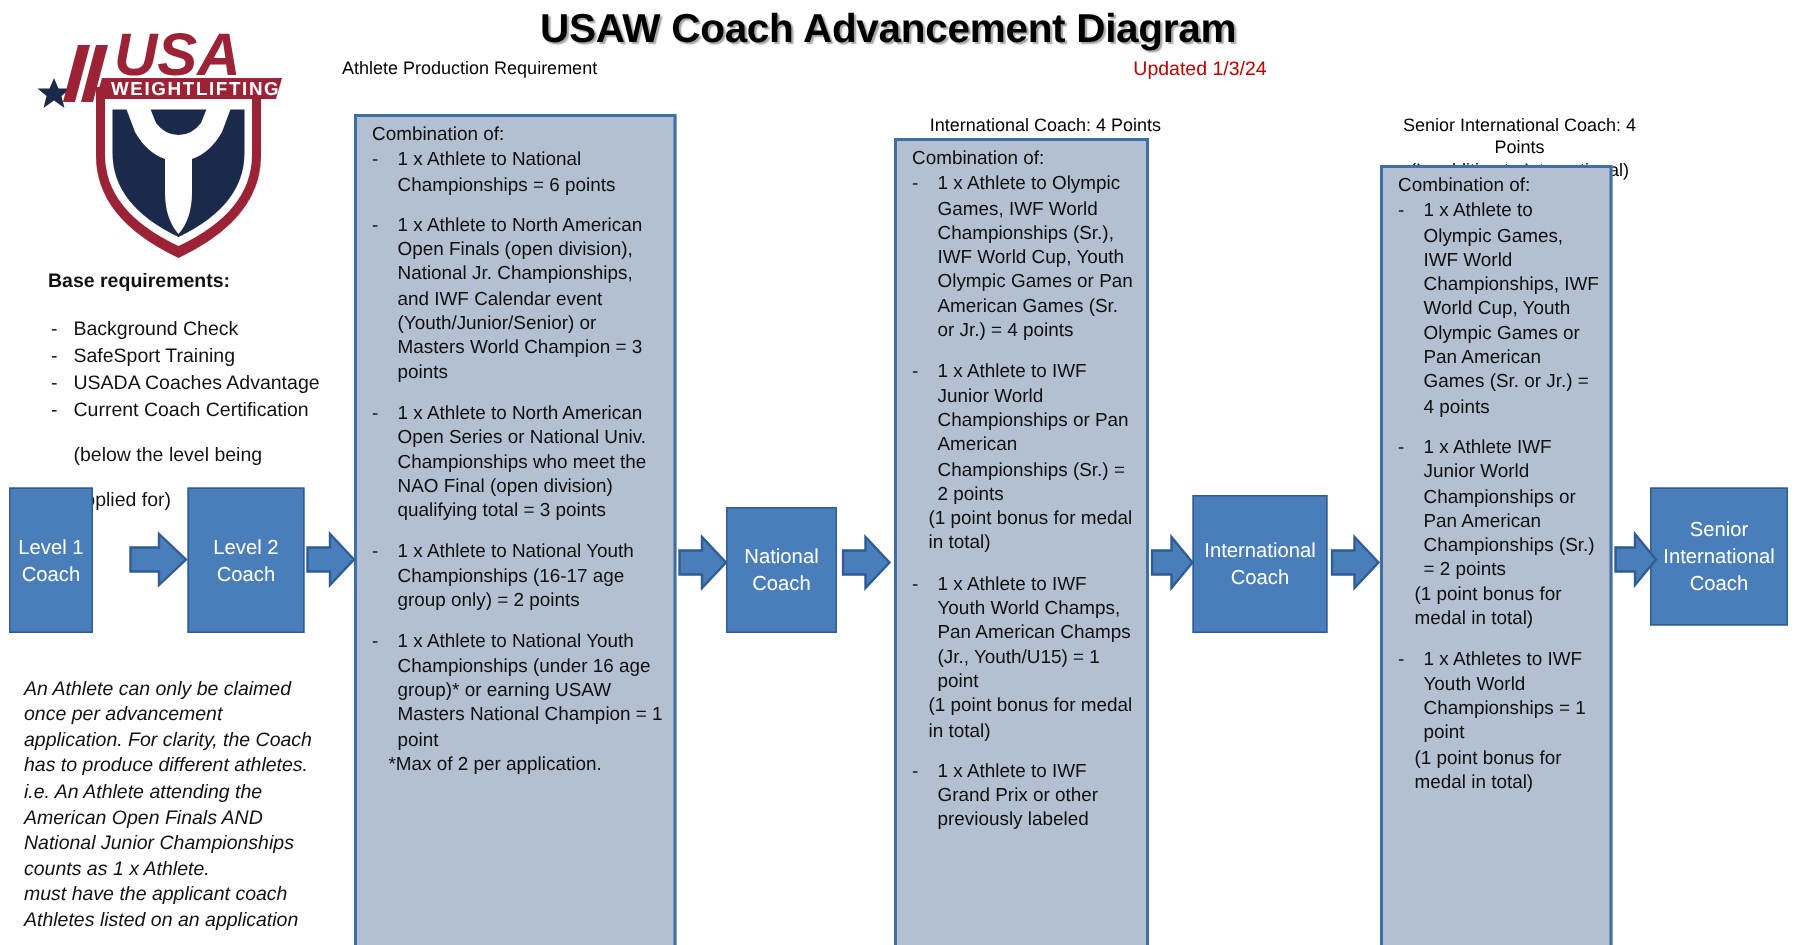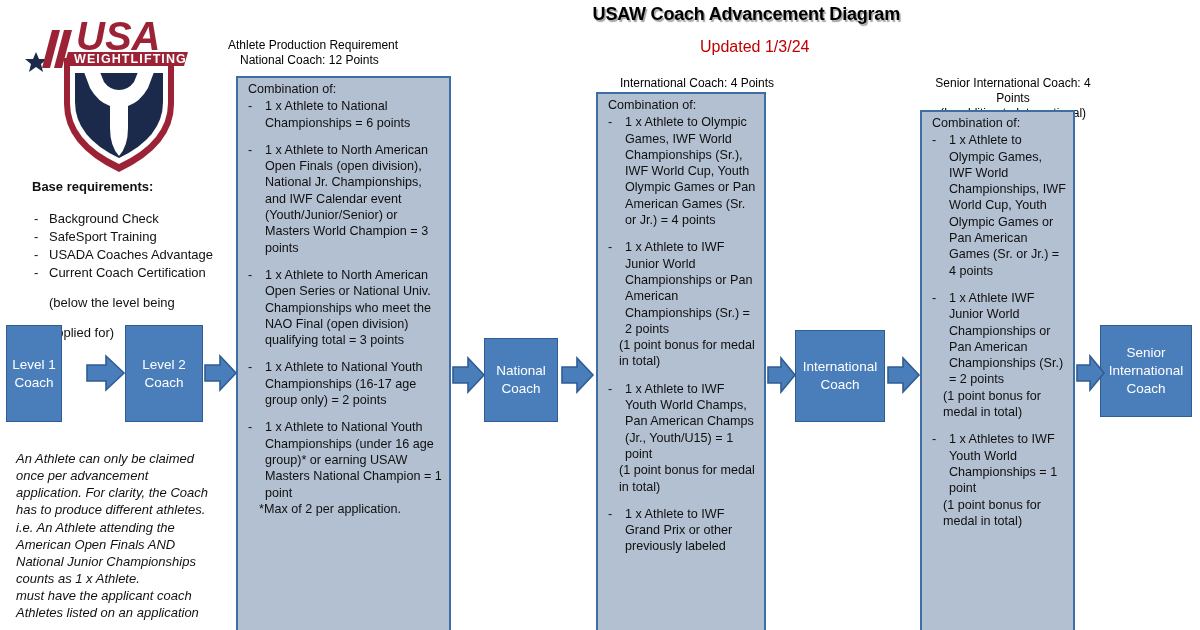--- a/index.html
+++ b/index.html
@@ -7,29 +7,29 @@
     width: 1200px; height: 630px;
     background: #ffffff;
     font-family: "Liberation Sans", sans-serif;
     overflow: hidden;
   }
   #root { position: relative; width: 1200px; height: 630px; }
 
   
   .title {
     position: absolute; left: 360px; top: 4px; width: 540px;
-    text-align: right;
-    font-size: 18px; font-weight: bold; color: #000;
+    text-align: left;
+    font-size: 27px; font-weight: bold; color: #000;
     letter-spacing: -0.2px;
     text-shadow: 1.5px 1.5px 1px rgba(90,90,90,0.55);
   }
   .updated {
     position: absolute; left: 700px; top: 38px; width: 200px;
-    text-align: left;
-    font-size: 16px; color: #C00000; font-weight: normal;
+    text-align: center;
+    font-size: 13px; color: #C00000; font-weight: normal;
   }
 
   
   .logo { position: absolute; left: 22px; top: 6px; width: 180px; height: 172px; }
   .logo svg { display:block; width:180px; height:172px; }
 
   
   .base-req {
     position: absolute; left: 32px; top: 178px; width: 200px;
     font-size: 13px; color: #111; line-height: 1.38;
@@ -166,21 +166,20 @@
     <div>i.e. An Athlete attending the</div>
     <div>American Open Finals AND</div>
     <div>National Junior Championships</div>
     <div>counts as 1 x Athlete.</div>
     <div>must have the applicant coach</div>
     <div>Athletes listed on an application</div>
   </div>
 
   <div class="col-hd c1">
     <div>Athlete Production Requirement</div>
-    <div class="l2">National Coach: 12 Points</div>
   </div>
   <div class="col-hd c2">
     <div>International Coach: 4 Points</div>
   </div>
   <div class="col-hd c3">
     <div>Senior International Coach: 4 Points</div>
     <div>(In addition to International)</div>
   </div>
 
   <div class="panel" id="panel-national">

